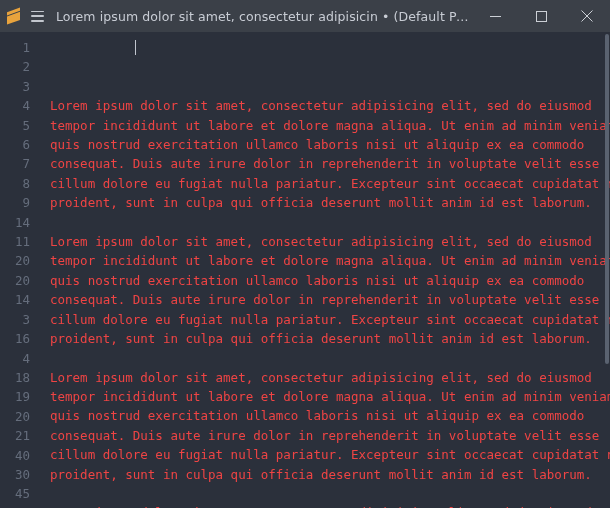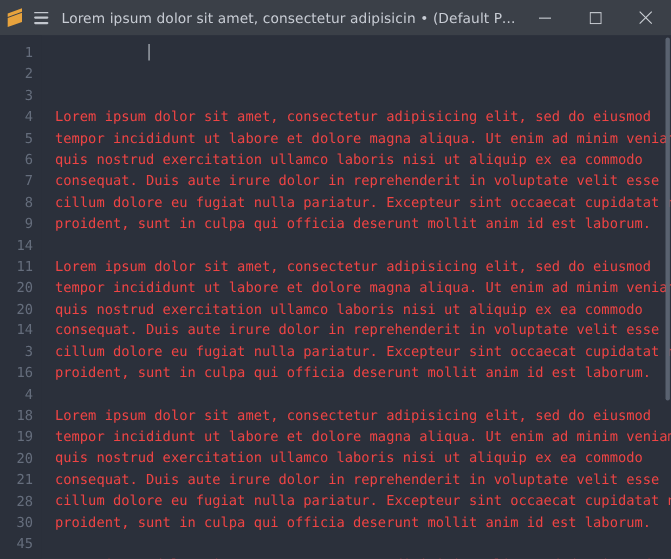--- a/index.html
+++ b/index.html
@@ -202,21 +202,21 @@
         <div class="line">20</div>
         <div class="line">20</div>
         <div class="line">14</div>
         <div class="line">3</div>
         <div class="line">16</div>
         <div class="line">4</div>
         <div class="line">18</div>
         <div class="line">19</div>
         <div class="line">20</div>
         <div class="line">21</div>
-        <div class="line">28</div>
+        <div class="line">40</div>
         <div class="line">30</div>
         <div class="line">45</div>
         <div class="line">25</div>
       </div>
     <div class="code" id="code">
       <div class="caret"></div>
     <div class="line">Lorem ipsum dolor sit amet, consectetur adipisicing elit, sed do eiusmod</div><div class="line">tempor incididunt ut labore et dolore magna aliqua. Ut enim ad minim veniam,</div><div class="line">quis nostrud exercitation ullamco laboris nisi ut aliquip ex ea commodo</div><div class="line">consequat. Duis aute irure dolor in reprehenderit in voluptate velit esse</div><div class="line">cillum dolore eu fugiat nulla pariatur. Excepteur sint occaecat cupidatat non</div><div class="line">proident, sunt in culpa qui officia deserunt mollit anim id est laborum.</div><div class="line">&nbsp;</div><div class="line">Lorem ipsum dolor sit amet, consectetur adipisicing elit, sed do eiusmod</div><div class="line">tempor incididunt ut labore et dolore magna aliqua. Ut enim ad minim veniam,</div><div class="line">quis nostrud exercitation ullamco laboris nisi ut aliquip ex ea commodo</div><div class="line">consequat. Duis aute irure dolor in reprehenderit in voluptate velit esse</div><div class="line">cillum dolore eu fugiat nulla pariatur. Excepteur sint occaecat cupidatat non</div><div class="line">proident, sunt in culpa qui officia deserunt mollit anim id est laborum.</div><div class="line">&nbsp;</div><div class="line">Lorem ipsum dolor sit amet, consectetur adipisicing elit, sed do eiusmod</div><div class="line">tempor incididunt ut labore et dolore magna aliqua. Ut enim ad minim veniam,</div><div class="line">quis nostrud exercitation ullamco laboris nisi ut aliquip ex ea commodo</div><div class="line">consequat. Duis aute irure dolor in reprehenderit in voluptate velit esse</div><div class="line">cillum dolore eu fugiat nulla pariatur. Excepteur sint occaecat cupidatat non</div><div class="line">proident, sunt in culpa qui officia deserunt mollit anim id est laborum.</div><div class="line">&nbsp;</div><div class="line">Lorem ipsum dolor sit amet, consectetur adipisicing elit, sed do eiusmod</div></div>
     <div class="scrollbar">
       <div class="scrollbar-thumb"></div>
     </div>

